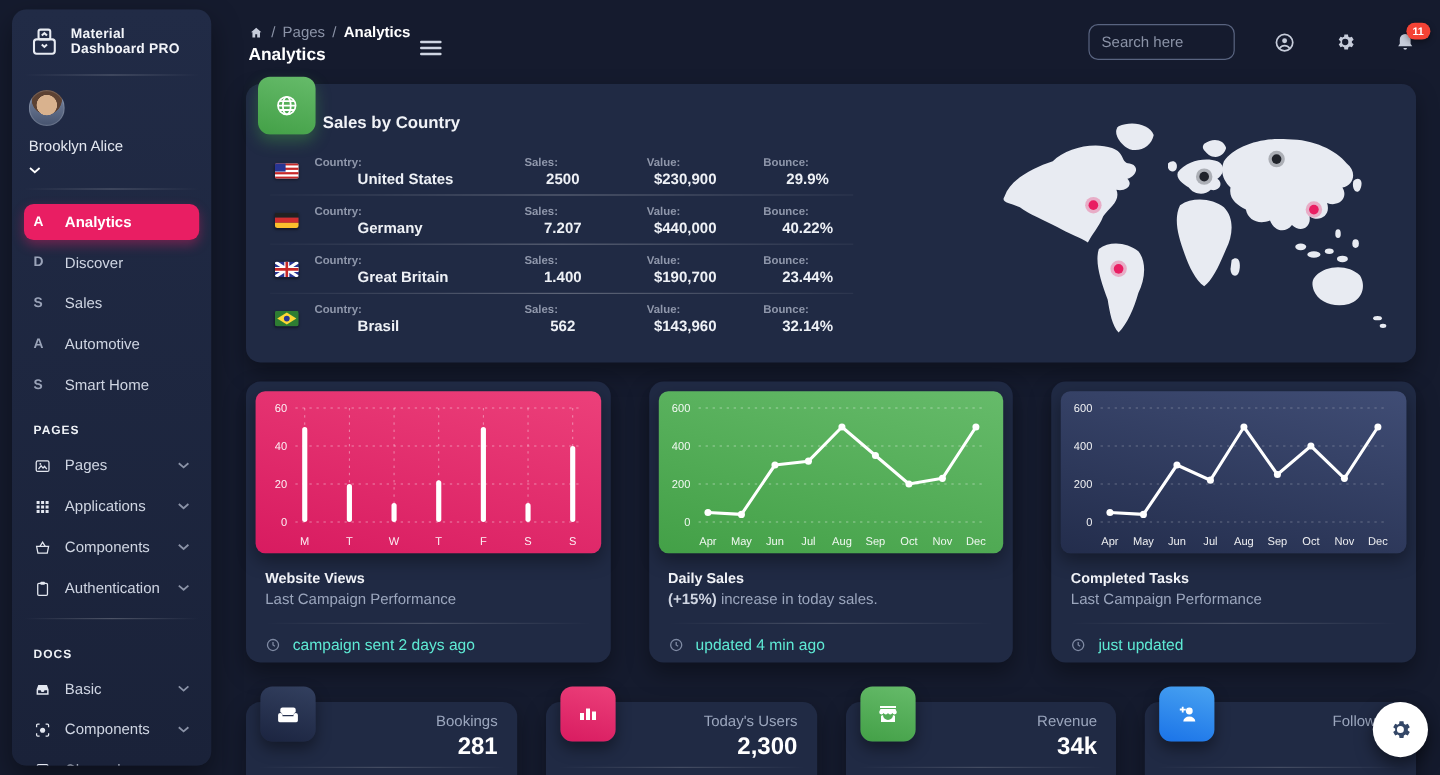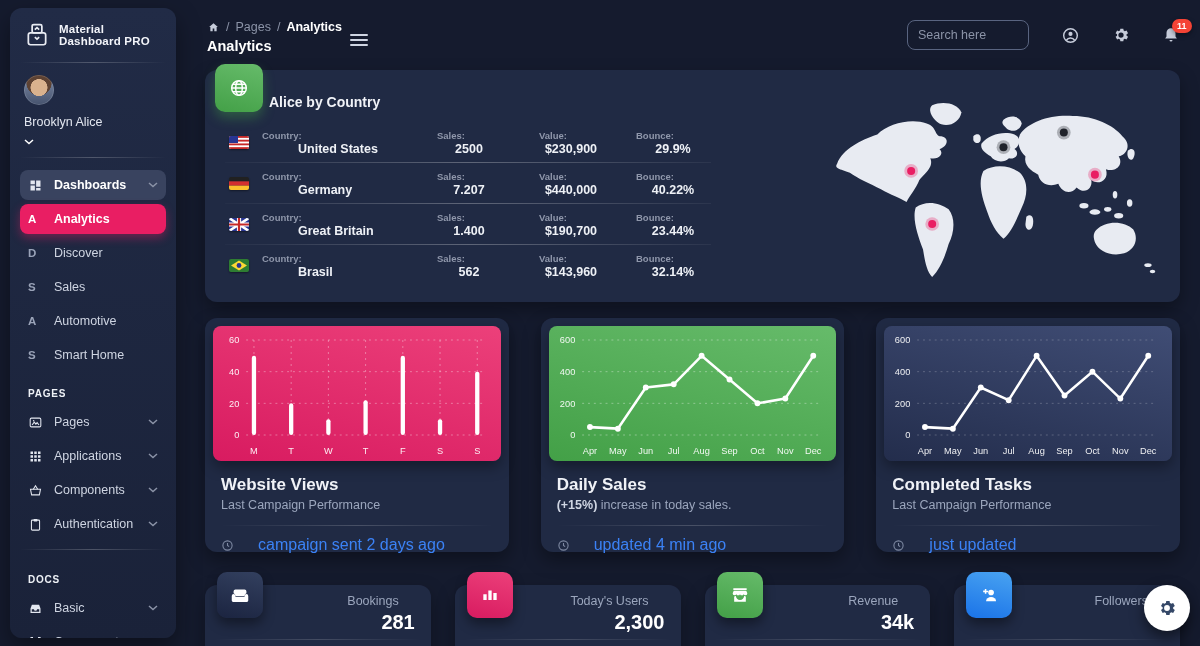--- a/index.html
+++ b/index.html
@@ -82,41 +82,41 @@
   
   .charts-row { position:absolute; left:0; top:318px; width:975px; display:grid;
     grid-template-columns:repeat(3,1fr); gap:32px; }
   .chart-card { height:234px; padding:8px 8px 0; position:relative; }
   .chart-panel { height:135px; border-radius:8px; box-shadow:0 6px 14px rgba(0,0,0,.35); }
   .panel-pink  { background:linear-gradient(195deg,#ec407a,#d81b60); }
   .panel-green { background:linear-gradient(195deg,#66bb6a,#43a047); }
   .panel-dark  { background:linear-gradient(195deg,#404d75,#232d4c); }
   .chart-panel text { fill:rgba(255,255,255,.92); font-size:9.5px;
     font-family:"Liberation Sans","DejaVu Sans",sans-serif; }
-  .chart-title { font-size:17px; font-weight:700; color:#f0f2f7; margin:14px 0 3px; padding-left:8px; }
+  .chart-title { font-size:12px; font-weight:700; color:#f0f2f7; margin:14px 0 3px; padding-left:8px; }
   .chart-subtitle { font-size:12.5px; color:#9ba6bd; padding-left:8px; }
   .chart-subtitle b { color:#cfd5e2; }
   .chart-divider { height:1px; margin:13px 8px 0;
     background:linear-gradient(90deg,rgba(255,255,255,0),rgba(255,255,255,.18),rgba(255,255,255,0)); }
-  .chart-footer { display:flex; align-items:center; gap:24px; padding:10px 8px 0; font-size:16px;
-    color:#3b82f6; }
+  .chart-footer { display:flex; align-items:center; gap:10px; padding:10px 8px 0; font-size:13px;
+    color:#5eead4; }
   .chart-footer .fic { color:#7f8aa3; display:flex; }
 
   
   .stats-row { position:absolute; left:0; top:585px; width:975px; display:grid;
     grid-template-columns:repeat(4,1fr); gap:24px; }
   .stat-card { height:90px; position:relative; }
   .stat-icon { position:absolute; left:12px; top:-13px; width:46px; height:46px; border-radius:10px;
     display:flex; align-items:center; justify-content:center; color:#fff;
     box-shadow:0 6px 12px rgba(0,0,0,.4); }
   .ibg-dark  { background:linear-gradient(195deg,#33405f,#1b2440); }
   .ibg-pink  { background:linear-gradient(195deg,#ec407a,#d81b60); }
   .ibg-green { background:linear-gradient(195deg,#66bb6a,#43a047); }
   .ibg-blue  { background:linear-gradient(195deg,#49a3f1,#1a73e8); }
-  .stat-label { position:absolute; right:32px; top:9px; font-size:12.5px; color:#9ba6bd; }
+  .stat-label { position:absolute; right:16px; top:9px; font-size:12.5px; color:#9ba6bd; }
   .stat-value { position:absolute; right:16px; top:26px; font-size:20px; font-weight:700; color:#fff; }
   .stat-divider { position:absolute; left:10px; right:10px; top:54px; height:1px;
     background:linear-gradient(90deg,rgba(255,255,255,0),rgba(255,255,255,.16),rgba(255,255,255,0)); }
 
   .fab { position:absolute; left:1144px; top:585px; width:46px; height:46px; border-radius:50%;
     background:#fff; display:flex; align-items:center; justify-content:center; color:#344767;
     box-shadow:0 6px 14px rgba(0,0,0,.5); cursor:pointer; }
 </style>
 </head>
 <body>
@@ -138,33 +138,20 @@
     <span class="avatar"></span>
     <span class="user-name">Brooklyn Alice</span>
     <span class="nav-chevron">
       <svg width="10" height="6" viewBox="0 0 10 6" fill="none" stroke="currentColor" stroke-width="1.5">
           <path d="M1 1l4 3.5L9 1"></path>
         </svg>
     </span>
   </div>
   <div class="sb-divider"></div>
   <nav class="nav" id="nav-root">
-      <div class="nav-item highlight">
-    <span class="nav-glyph">
-          <svg width="15" height="15" viewBox="0 0 24 24" fill="currentColor">
-            <path d="M4 4h7v6H4zM13 4h7v10h-7zM4 12h7v8H4zM13 16h7v4h-7z"></path>
-          </svg>
-        </span>
-    <span class="nav-label">Dashboards</span>
-    <span class="nav-chevron">
-          <svg width="10" height="6" viewBox="0 0 10 6" fill="none" stroke="currentColor" stroke-width="1.5">
-            <path d="M1 1l4 3.5L9 1"></path>
-          </svg>
-        </span>
-  </div>
       <div class="nav-item active">
     <span class="nav-letter">A</span>
     <span class="nav-label">Analytics</span>
 
   </div>
       <div class="nav-item">
     <span class="nav-letter">D</span>
     <span class="nav-label">Discover</span>
 
   </div>
@@ -326,21 +313,21 @@
   </div>
 
   <section class="card sales-card">
     <div class="sales-icon">
       <svg width="22" height="22" viewBox="0 0 24 24" fill="none" stroke="currentColor" stroke-width="1.6">
         <circle cx="12" cy="12" r="8"></circle>
           <ellipse cx="12" cy="12" rx="3.6" ry="8"></ellipse>
         <path d="M4.3 12h15.4M5.4 8h13.2M5.4 16h13.2"></path>
       </svg>
     </div>
-    <div class="sales-title">Alice by Country</div>
+    <div class="sales-title">Sales by Country</div>
     <div class="ctable" id="country-table">
         <div class="crow">
       <div class="ccol country">
         <span class="flag">
               <svg width="20" height="13" viewBox="0 0 20 13">
                 <rect width="20" height="13" fill="#fff"></rect>
                 <g fill="#c62828">
                   <rect y="0" width="20" height="1.86"></rect>
                   <rect y="3.72" width="20" height="1.86"></rect>
                   <rect y="7.44" width="20" height="1.86"></rect>

